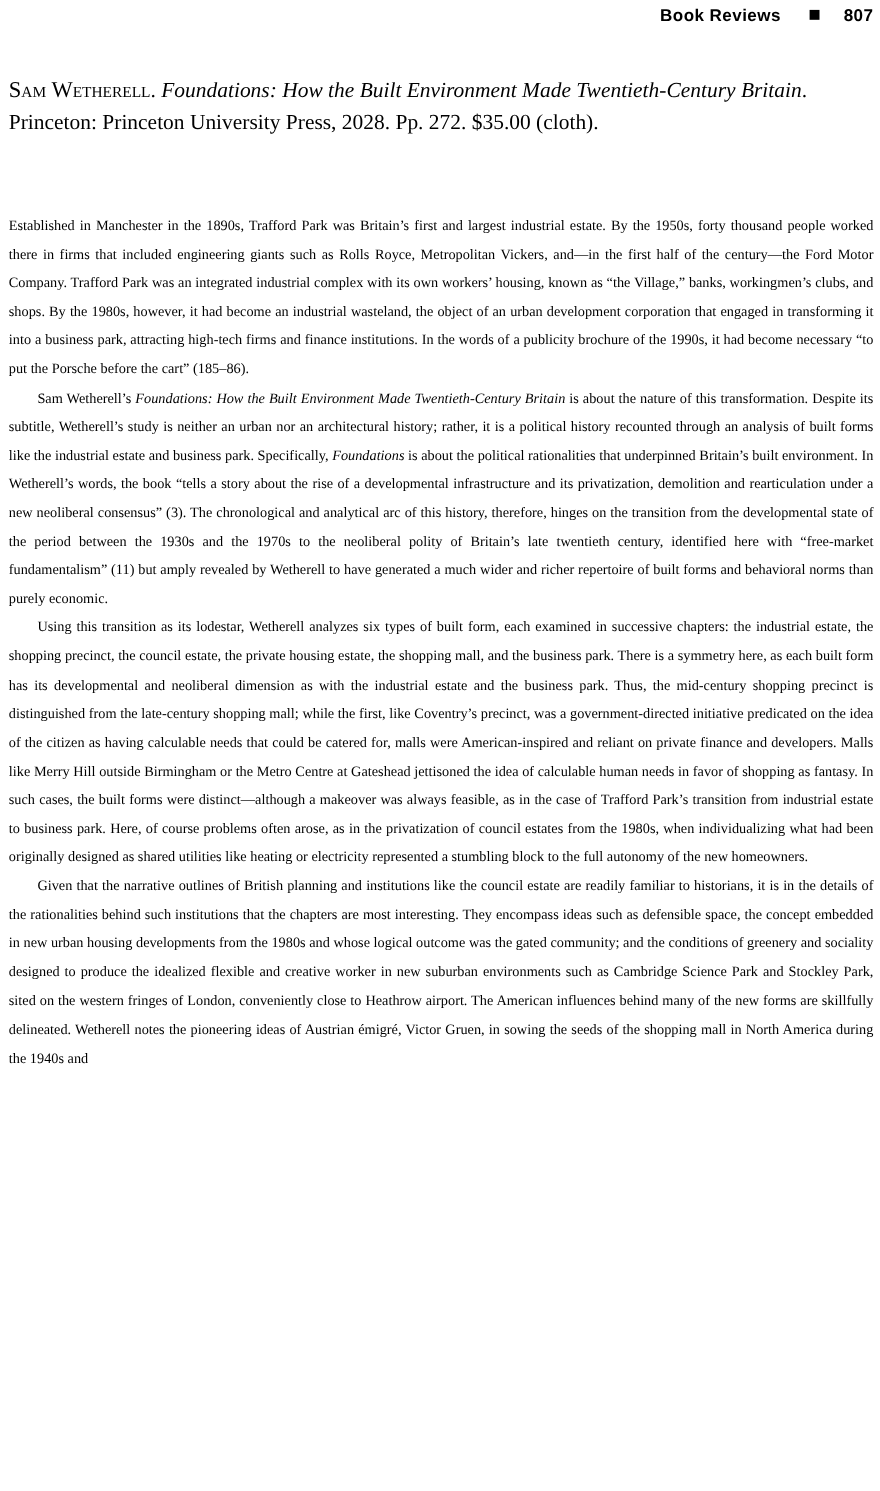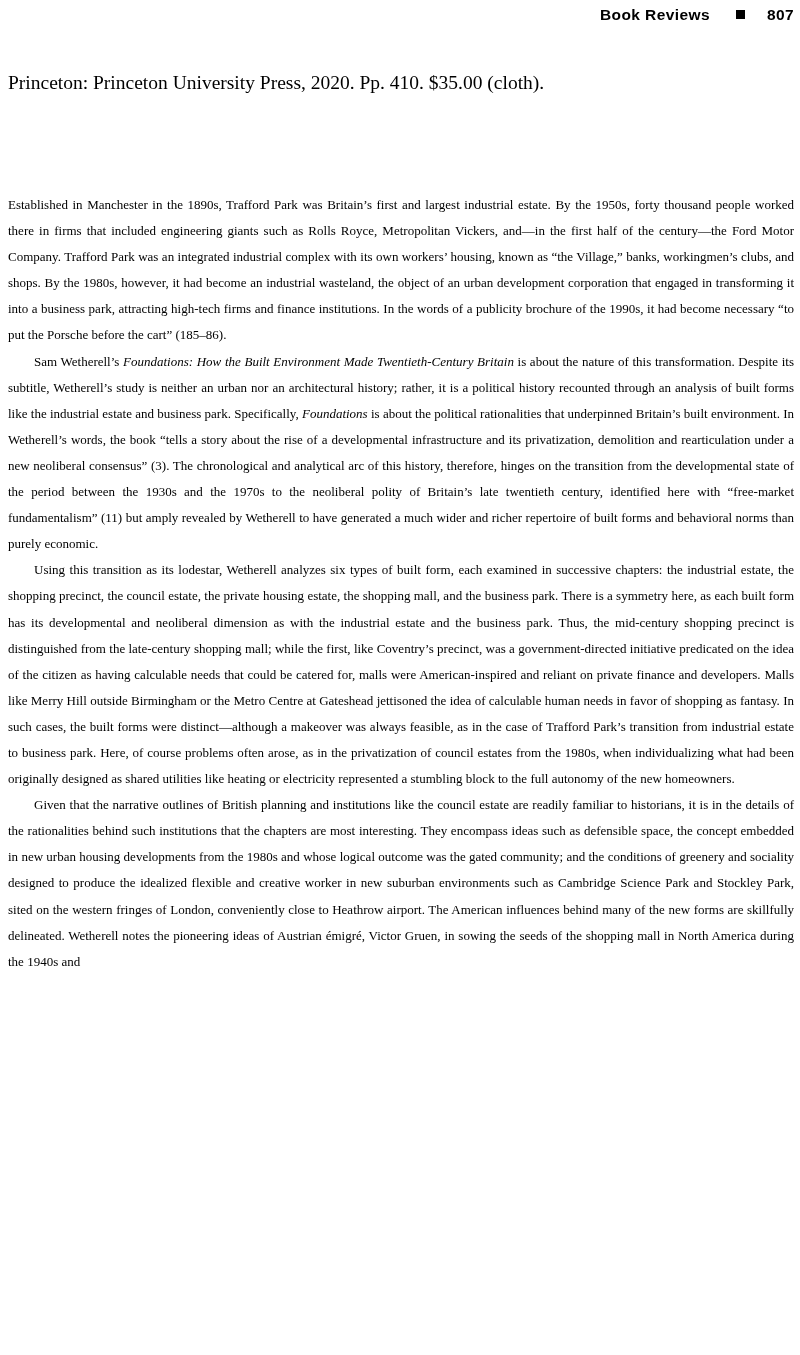--- a/index.html
+++ b/index.html
@@ -93,21 +93,22 @@
 </head>
 <body>
 
 <div class="page">
 
   <div class="running-head">
     <span class="rh-title">Book Reviews</span><span class="rh-sep"></span><span class="rh-page">807</span>
   </div>
 
   <div class="headnote">
-    <span class="headnote-line">Princeton: Princeton University Press, 2020. Pp. 410. $35.00 (cloth).</span>
+    <span class="headnote-line"><span class="smallcaps">Sam Wetherell</span><span>.</span> <span class="booktitle">Foundations: How the Built Environment Made Twentieth-Century Britain</span><span>.</span></span>
+    <span class="headnote-line">Princeton: Princeton University Press, 2028. Pp. 272. $35.00 (cloth).</span>
   </div>
 
   <div class="body-text">
       <p>Established in Manchester in the 1890s, Trafford Park was Britain’s first and largest industrial estate. By the 1950s, forty thousand people worked there in firms that included engineering giants such as Rolls Royce, Metropolitan Vickers, and—in the first half of the century—the Ford Motor Company. Trafford Park was an integrated industrial complex with its own workers’ housing, known as “the Village,” banks, workingmen’s clubs, and shops. By the 1980s, however, it had become an industrial wasteland, the object of an urban development corporation that engaged in transforming it into a business park, attracting high-tech firms and finance institutions. In the words of a publicity brochure of the 1990s, it had become necessary “to put the Porsche before the cart” (185–86).</p>
       <p class="indented">Sam Wetherell’s <em class="booktitle">Foundations: How the Built Environment Made Twentieth-Century Britain</em> is about the nature of this transformation. Despite its subtitle, Wetherell’s study is neither an urban nor an architectural history; rather, it is a political history recounted through an analysis of built forms like the industrial estate and business park. Specifically, <em class="booktitle">Foundations</em> is about the political rationalities that underpinned Britain’s built environment. In Wetherell’s words, the book “tells a story about the rise of a developmental infrastructure and its privatization, demolition and rearticulation under a new neoliberal consensus” (3). The chronological and analytical arc of this history, therefore, hinges on the transition from the developmental state of the period between the 1930s and the 1970s to the neoliberal polity of Britain’s late twentieth century, identified here with “free-market fundamentalism” (11) but amply revealed by Wetherell to have generated a much wider and richer repertoire of built forms and behavioral norms than purely economic.</p>
       <p class="indented">Using this transition as its lodestar, Wetherell analyzes six types of built form, each examined in successive chapters: the industrial estate, the shopping precinct, the council estate, the private housing estate, the shopping mall, and the business park. There is a symmetry here, as each built form has its developmental and neoliberal dimension as with the industrial estate and the business park. Thus, the mid-century shopping precinct is distinguished from the late-century shopping mall; while the first, like Coventry’s precinct, was a government-directed initiative predicated on the idea of the citizen as having calculable needs that could be catered for, malls were American-inspired and reliant on private finance and developers. Malls like Merry Hill outside Birmingham or the Metro Centre at Gateshead jettisoned the idea of calculable human needs in favor of shopping as fantasy. In such cases, the built forms were distinct—although a makeover was always feasible, as in the case of Trafford Park’s transition from industrial estate to business park. Here, of course problems often arose, as in the privatization of council estates from the 1980s, when individualizing what had been originally designed as shared utilities like heating or electricity represented a stumbling block to the full autonomy of the new homeowners.</p>
       <p class="indented">Given that the narrative outlines of British planning and institutions like the council estate are readily familiar to historians, it is in the details of the rationalities behind such institutions that the chapters are most interesting. They encompass ideas such as defensible space, the concept embedded in new urban housing developments from the 1980s and whose logical outcome was the gated community; and the conditions of greenery and sociality designed to produce the idealized flexible and creative worker in new suburban environments such as Cambridge Science Park and Stockley Park, sited on the western fringes of London, conveniently close to Heathrow airport. The American influences behind many of the new forms are skillfully delineated. Wetherell notes the pioneering ideas of Austrian émigré, Victor Gruen, in sowing the seeds of the shopping mall in North America during the 1940s and</p>
     </div>
 
 </div>

